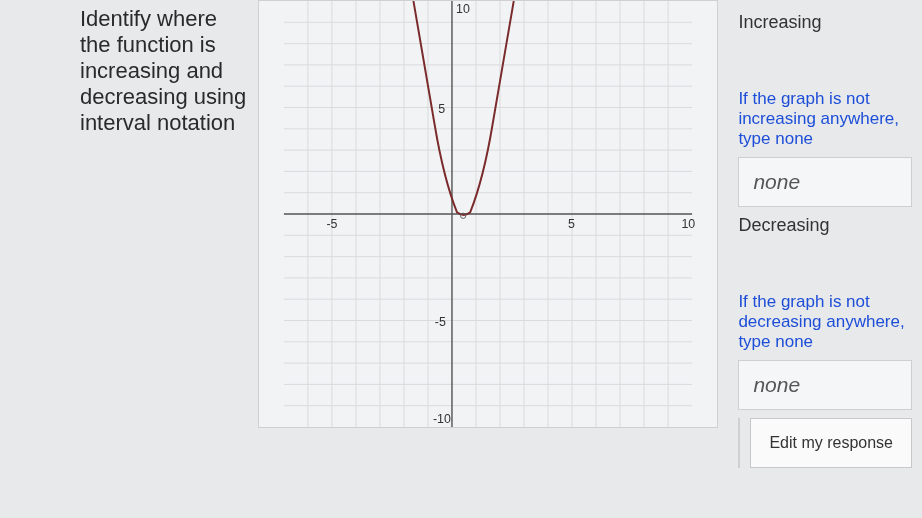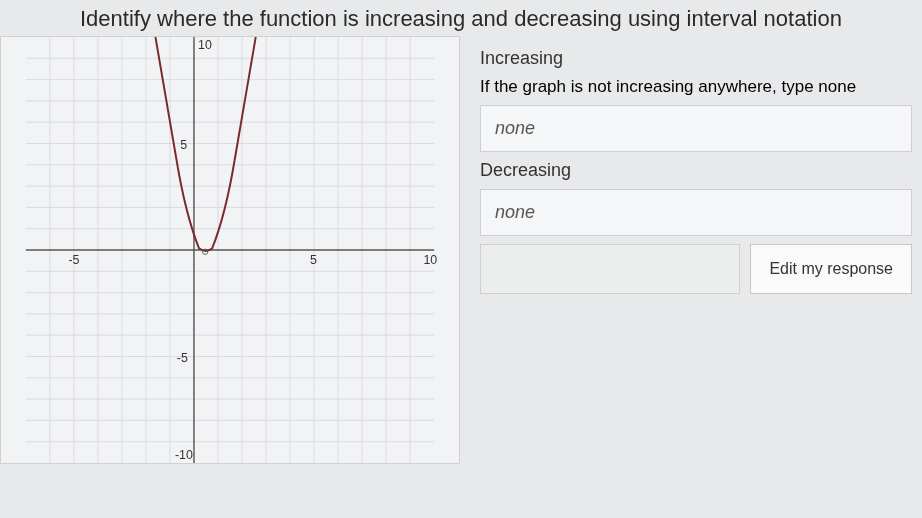--- a/index.html
+++ b/index.html
@@ -6,21 +6,21 @@
   body {
     font-family: Arial, Helvetica, sans-serif;
     background: #e8e9eb;
     width: 922px;
     height: 518px;
     overflow: hidden;
     color: #222;
   }
   .container {
     display: flex;
-    flex-direction: column;
+    flex-direction: row;
     height: 100%;
     justify-content: center;
   }
   .title {
     font-size: 22px;
     font-weight: 400;
     padding: 6px 10px 4px 80px;
     color: #2a2a2a;
   }
   .content {
@@ -43,27 +43,28 @@
     display: flex;
     flex-direction: column;
     gap: 8px;
   }
   .section-label {
     font-size: 18px;
     color: #333;
   }
   .hint-text {
     font-size: 17px;
-    color: #000000;
+    color: #1d4ed8;
+    margin-top: 48px;
   }
   .answer-box {
     background: #f5f6f7;
     border: 1px solid #cfcfd2;
     padding: 12px 14px;
-    font-size: 18px;
+    font-size: 21px;
     font-style: italic;
     color: #555;
     width: 100%;
   }
   .response-row {
     display: flex;
     align-items: stretch;
     gap: 10px;
   }
   .response-blank {
@@ -153,20 +154,21 @@
         <circle cx="202" cy="242" r="3" fill="none" stroke="#555" stroke-width="1"></circle>
       </svg>
     </div>
 
     <div class="right-panel">
       <div class="section-label">Increasing</div>
       <div class="hint-text">If the graph is not increasing anywhere, type none</div>
       <div class="answer-box">none</div>
 
       <div class="section-label">Decreasing</div>
+      <div class="hint-text">If the graph is not decreasing anywhere, type none</div>
       <div class="answer-box">none</div>
 
       <div class="response-row">
         <div class="response-blank"></div>
         <button class="edit-btn">Edit my response</button>
       </div>
     </div>
 
   </div>
 </div>

